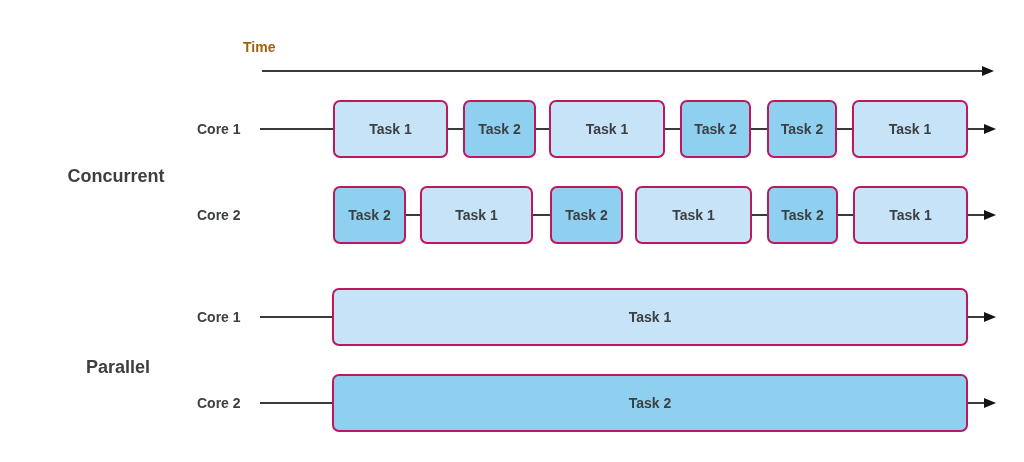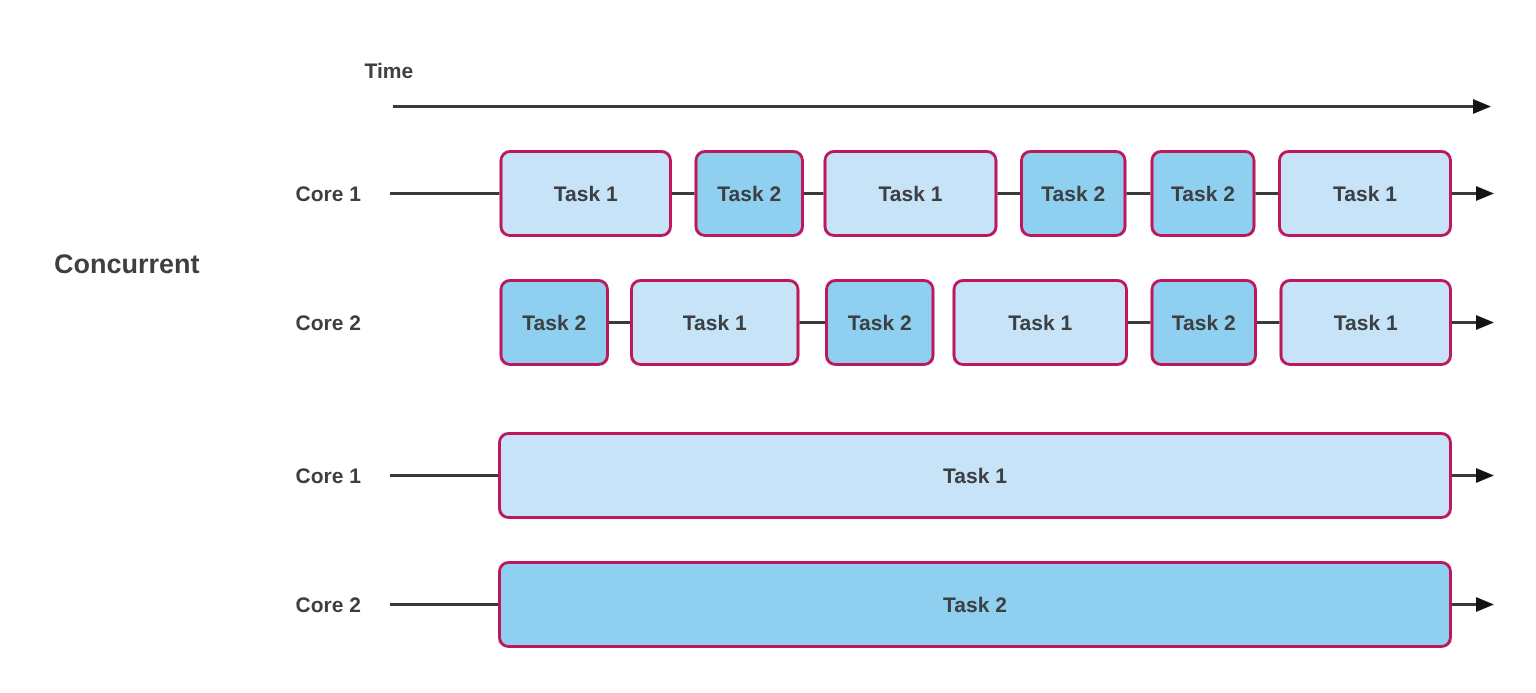--- a/index.html
+++ b/index.html
@@ -1,24 +1,24 @@
 <!DOCTYPE html>
 <html><head>
 <meta charset="utf-8">
 <style>
   html,body { margin:0; padding:0; background:#ffffff; }
   #stage {
     position:relative; width:1024px; height:462px; background:#ffffff;
     font-family:"Liberation Sans", sans-serif; overflow:hidden;
   }
   .lbl {
-    position:absolute; font-weight:bold; color:#404040; font-size:14px;
+    position:absolute; font-weight:bold; color:#a16207; font-size:14px;
     line-height:20px; white-space:nowrap;
   }
-  .section-lbl { font-size:18px; line-height:22px; }
+  .section-lbl { font-size:18px; line-height:22px; text-align:center; }
   .core-lbl { }
   .hline { position:absolute; height:2px; background:#3a3a3a; }
   .task-box {
     position:absolute; box-sizing:border-box; height:58px;
     border:2px solid #be185d; border-radius:7px;
     display:flex; align-items:center; justify-content:center;
     font-weight:bold; font-size:14px; color:#3d4043;
   }
   .task1 { background:var(--task1, #c6e3f7); }
   .task2 { background:var(--task2, #8fd0f0); }
@@ -58,20 +58,21 @@
     <div class="task-box task1" style="left: 420px; width: 113px; top: 186px; color: rgb(61, 64, 67);">Task 1</div>
     <div class="hline" style="left: 533px; top: 214px; width: 17px; background: rgb(58, 58, 58);"></div>
     <div class="task-box task2" style="left: 550px; width: 73px; top: 186px; color: rgb(61, 64, 67);">Task 2</div>
     <div class="task-box task1" style="left: 635px; width: 117px; top: 186px; color: rgb(61, 64, 67);">Task 1</div>
     <div class="hline" style="left: 752px; top: 214px; width: 15px; background: rgb(58, 58, 58);"></div>
     <div class="task-box task2" style="left: 767px; width: 71px; top: 186px; color: rgb(61, 64, 67);">Task 2</div>
     <div class="hline" style="left: 838px; top: 214px; width: 15px; background: rgb(58, 58, 58);"></div>
     <div class="task-box task1" style="left: 853px; width: 115px; top: 186px; color: rgb(61, 64, 67);">Task 1</div>
     <div class="hline" style="left: 968px; top: 214px; width: 16px; background: rgb(58, 58, 58);"></div>
     <div class="arrowhead" style="left: 984px; top: 210px; border-left-color: rgb(20, 20, 20);"></div>
+    <div class="lbl section-lbl" style="left: 38px; width: 160px; top: 356px; color: rgb(61, 64, 67);">Parallel</div>
     <div class="lbl core-lbl" style="left: 197px; width: 60px; top: 307px; color: rgb(61, 64, 67);">Core 1</div>
     <div class="hline" style="left: 260px; top: 316px; width: 72px; background: rgb(58, 58, 58);"></div>
     <div class="task-box task1" style="left: 332px; width: 636px; top: 288px; color: rgb(61, 64, 67);">Task 1</div>
     <div class="hline" style="left: 968px; top: 316px; width: 16px; background: rgb(58, 58, 58);"></div>
     <div class="arrowhead" style="left: 984px; top: 312px; border-left-color: rgb(20, 20, 20);"></div>
     <div class="lbl core-lbl" style="left: 197px; width: 60px; top: 393px; color: rgb(61, 64, 67);">Core 2</div>
     <div class="hline" style="left: 260px; top: 402px; width: 72px; background: rgb(58, 58, 58);"></div>
     <div class="task-box task2" style="left: 332px; width: 636px; top: 374px; color: rgb(61, 64, 67);">Task 2</div>
     <div class="hline" style="left: 968px; top: 402px; width: 16px; background: rgb(58, 58, 58);"></div>
     <div class="arrowhead" style="left: 984px; top: 398px; border-left-color: rgb(20, 20, 20);"></div>

